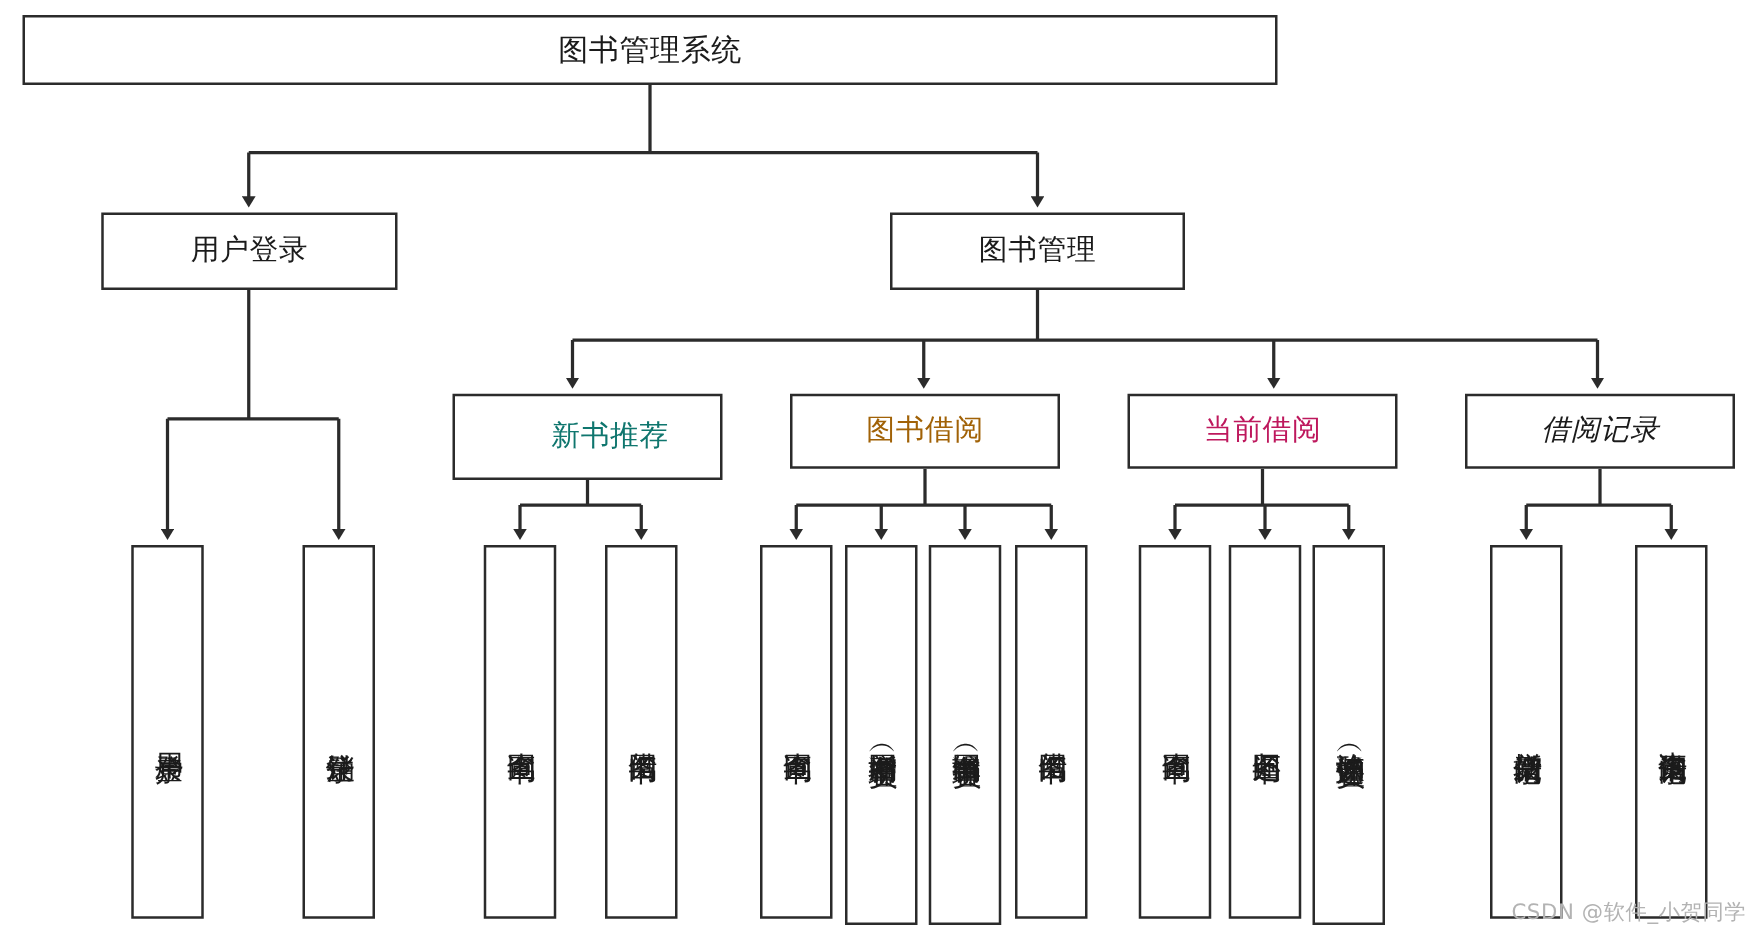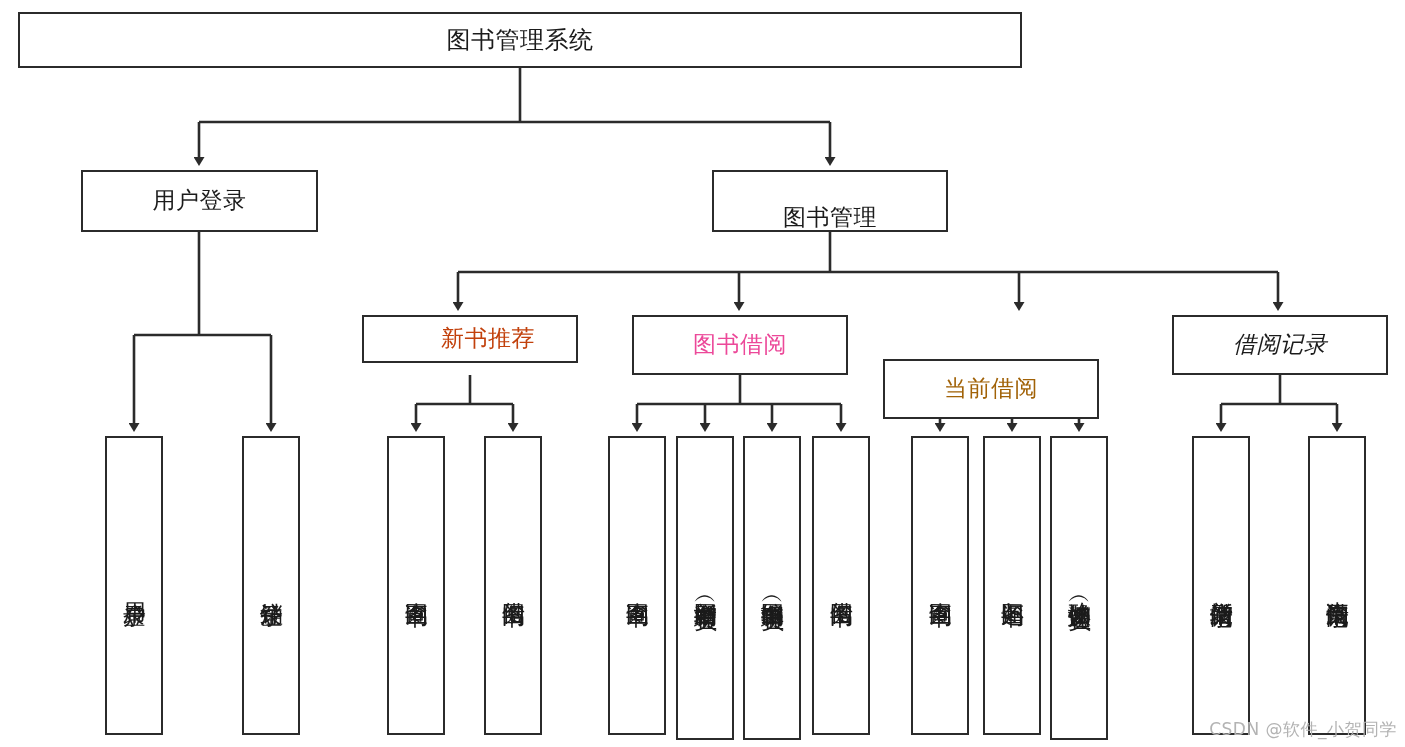--- a/index.html
+++ b/index.html
@@ -126,31 +126,31 @@
     </g>
   </svg>
 
   <div class="node horizontal root" style="left: 18px; top: 12px; width: 1004px; height: 56px; border-color: rgb(43, 43, 43); background: rgb(255, 255, 255); color: rgb(27, 27, 27);">
     <span class="label">图书管理系统</span>
   </div>
 
   <div class="node horizontal" style="left: 81px; top: 170px; width: 237px; height: 62px; border-color: rgb(43, 43, 43); background: rgb(255, 255, 255); color: rgb(27, 27, 27);">
     <span class="label">用户登录</span>
   </div>
-  <div class="node horizontal" style="left: 712px; top: 170px; width: 236px; height: 62px; border-color: rgb(43, 43, 43); background: rgb(255, 255, 255); color: rgb(27, 27, 27); align-items: flex-end;">
+  <div class="node horizontal" style="left: 712px; top: 170px; width: 236px; height: 62px; border-color: rgb(43, 43, 43); background: rgb(255, 255, 255); color: rgb(27, 27, 27);">
     <span class="label">图书管理</span>
   </div>
 
-  <div class="node horizontal" style="left: 362px; top: 315px; width: 216px; height: 48px; border-color: rgb(43, 43, 43); background: rgb(255, 255, 255); color: #c2410c; padding-left: 36px;">
+  <div class="node horizontal" style="left: 362px; top: 315px; width: 216px; height: 69px; border-color: rgb(43, 43, 43); background: rgb(255, 255, 255); color: #0f766e; padding-left: 36px;">
     <span class="label">新书推荐</span>
   </div>
-  <div class="node horizontal" style="left: 632px; top: 315px; width: 216px; height: 60px; border-color: rgb(43, 43, 43); background: rgb(255, 255, 255); color: #ec4899;">
+  <div class="node horizontal" style="left: 632px; top: 315px; width: 216px; height: 60px; border-color: rgb(43, 43, 43); background: rgb(255, 255, 255); color: #a16207;">
     <span class="label">图书借阅</span>
   </div>
-  <div class="node horizontal" style="left: 883px; top: 315px; width: 216px; height: 60px; border-color: rgb(43, 43, 43); background: rgb(255, 255, 255); color: #a16207; margin-top: 44px;">
+  <div class="node horizontal" style="left: 902px; top: 315px; width: 216px; height: 60px; border-color: rgb(43, 43, 43); background: rgb(255, 255, 255); color: #be185d;">
     <span class="label">当前借阅</span>
   </div>
   <div class="node horizontal" style="left: 1172px; top: 315px; width: 216px; height: 60px; border-color: rgb(43, 43, 43); background: rgb(255, 255, 255); color: rgb(27, 27, 27); font-style: italic;">
     <span class="label">借阅记录</span>
   </div>
 
   <div class="node vertical" style="left: 105px; top: 436px; width: 58px; height: 299px; border-color: rgb(43, 43, 43); background: rgb(255, 255, 255); color: rgb(27, 27, 27);">
     <span class="label">用户登录</span>
   </div>
   <div class="node vertical" style="left: 242px; top: 436px; width: 58px; height: 299px; border-color: rgb(43, 43, 43); background: rgb(255, 255, 255); color: rgb(27, 27, 27);">

